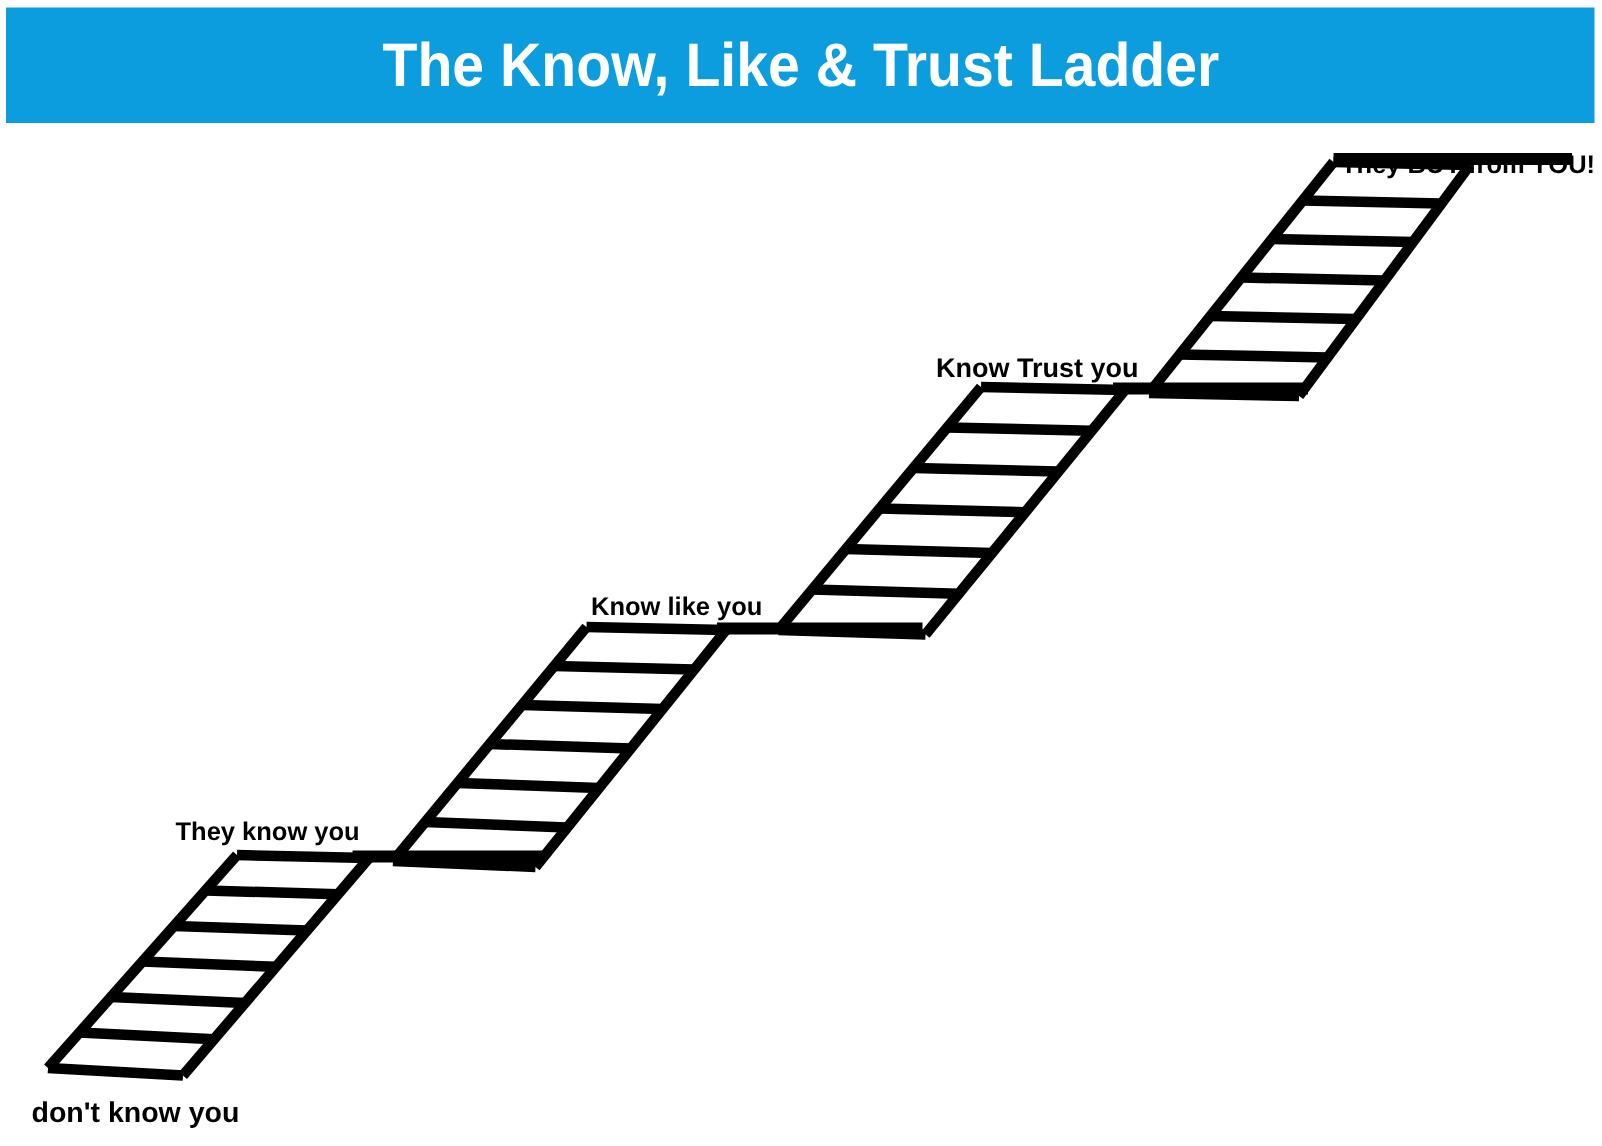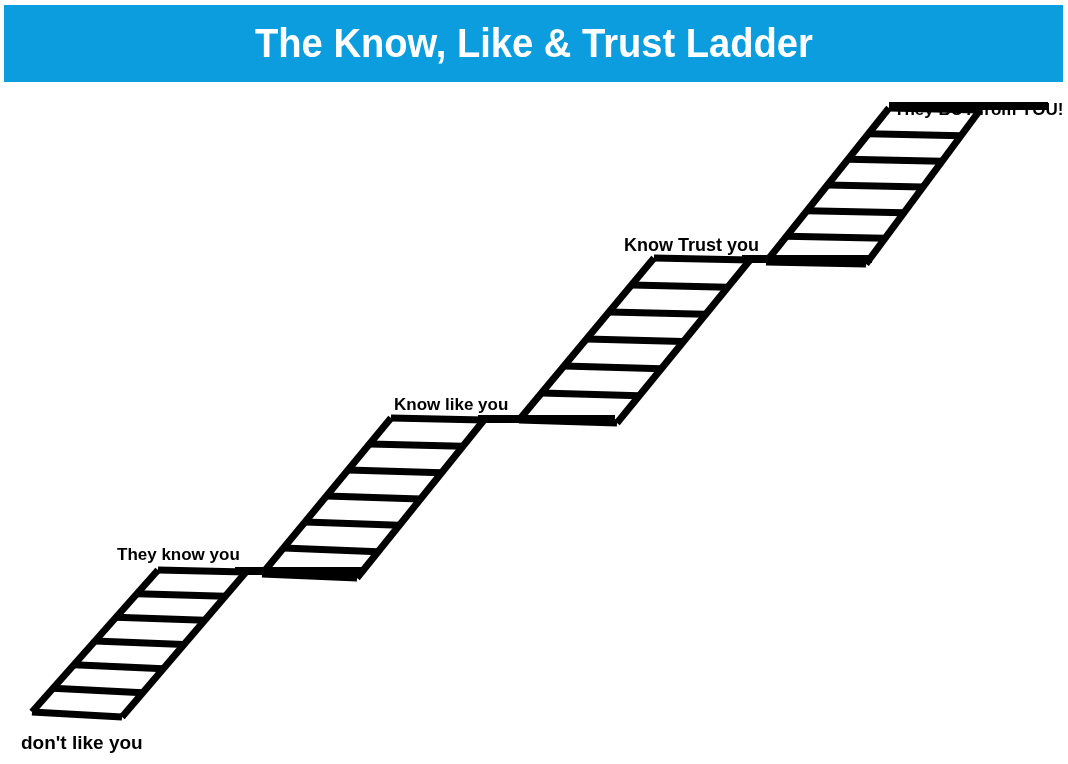--- a/index.html
+++ b/index.html
@@ -114,15 +114,15 @@
   </svg>
 
   <div class="ladder-label" id="label-buy">They BUY from YOU!</div>
 
   <div class="ladder-label" id="label-trust">Know Trust you</div>
 
   <div class="ladder-label" id="label-like">Know like you</div>
 
   <div class="ladder-label" id="label-know">They know you</div>
 
-  <div class="ladder-label" id="label-dontknow">don't like you</div>
+  <div class="ladder-label" id="label-dontknow">don't know you</div>
 
 </div>
 
 </body></html>

